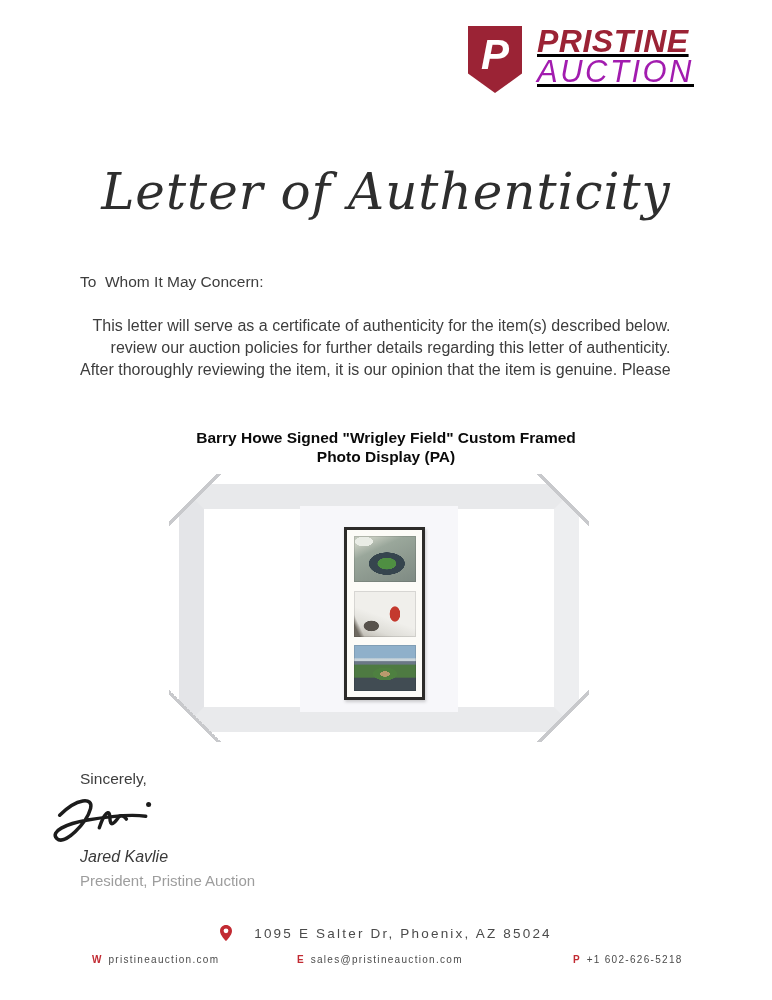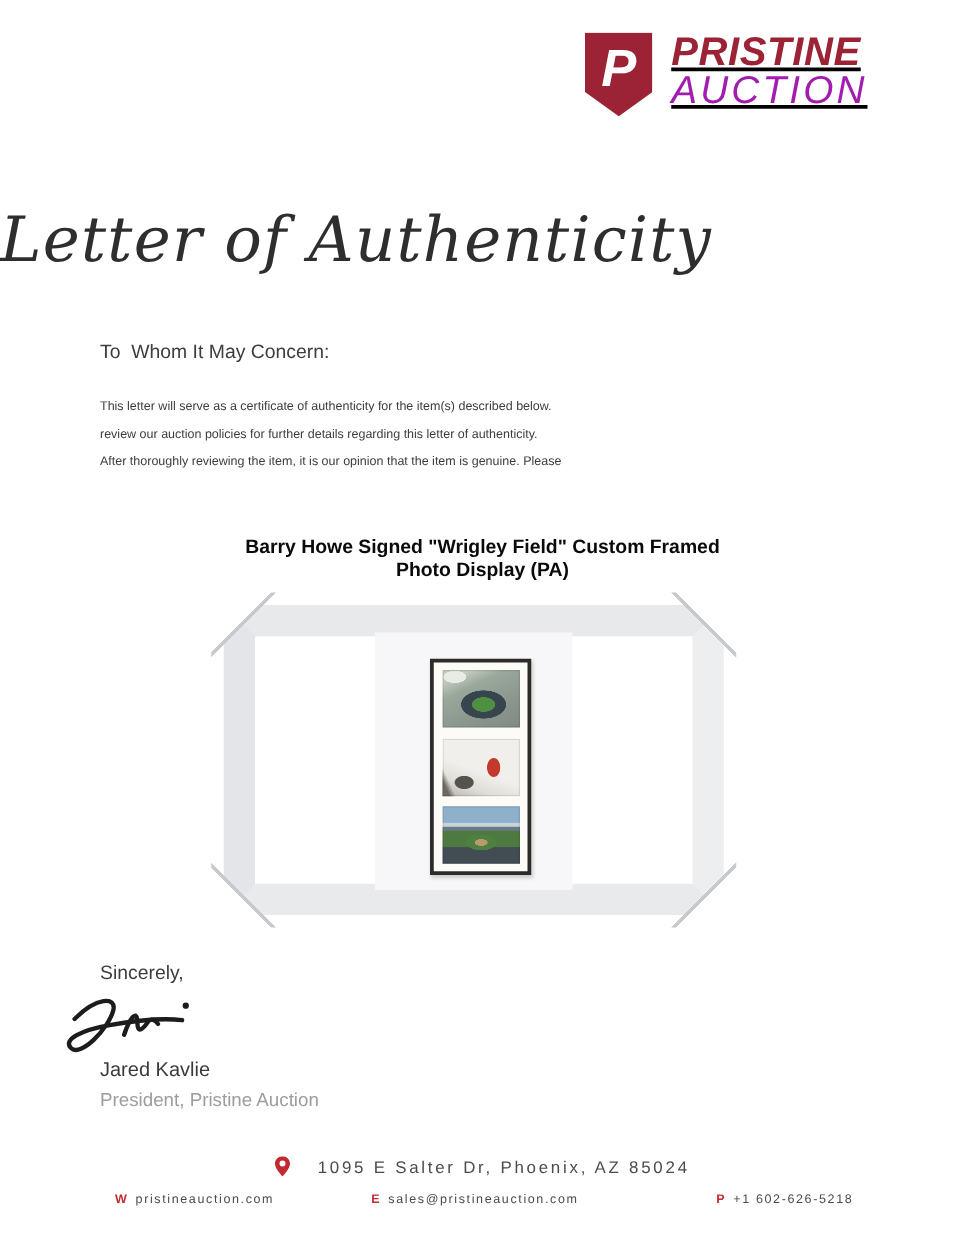--- a/index.html
+++ b/index.html
@@ -13,26 +13,26 @@
     width:54px;height:67px;background:#9b2335;
     clip-path:polygon(0 0,100% 0,100% 71%,50% 100%,0 71%);
     display:flex;align-items:center;justify-content:center;
   }
   .shield span{color:#fff;font:italic bold 42px/1 "Liberation Sans",sans-serif;padding-bottom:10px;}
   .brand{display:flex;flex-direction:column;text-decoration:underline;}
   .brand1{font:italic bold 32px/30px "Liberation Sans",sans-serif;color:#9b2335;letter-spacing:.5px;}
   .brand2{font:italic 500 31px/31px "Liberation Sans",sans-serif;color:#a21caf;letter-spacing:2.5px;text-align:right;}
   
   h1.loa{
-    position:absolute;top:155px;left:0;width:100%;margin:0;text-align:left;
+    position:absolute;top:155px;left:0;width:100%;margin:0;text-align:center;
     font:italic 400 50px/1.5 "DejaVu Serif",serif;color:#2e2e2e;letter-spacing:1px;
   }
   
   .salutation{position:absolute;left:80px;top:273px;margin:0;font-size:15.5px;color:#3d3d3d;white-space:pre;}
-  .body-par{position:absolute;left:80px;top:315px;font-size:10px;line-height:22px;color:#3d3d3d;}
+  .body-par{position:absolute;left:80px;top:315px;font-size:16px;line-height:22px;color:#3d3d3d;text-align:right;}
   .lot{position:absolute;top:400px;left:0;width:100%;text-align:center;font-weight:bold;font-size:15.5px;color:#0a0a0a;}
   .item-title{position:absolute;top:428px;left:0;width:100%;text-align:center;font-weight:bold;font-size:15.5px;line-height:19px;color:#0a0a0a;}
   
   .product{position:absolute;left:166px;top:471px;width:426px;height:274px;margin:0;background:#fff;}
   .mat-band{
     position:absolute;inset:13px;box-sizing:border-box;
     border:25px solid #e9eaec;
     border-top-color:#e8e9eb;border-left-color:#e4e5e8;
     border-right-color:#edeef0;border-bottom-color:#e9eaec;
   }
@@ -56,21 +56,21 @@
     radial-gradient(ellipse 9px 13px at 66% 50%, #c4392e 0 55%, rgba(0,0,0,0) 62%),
     radial-gradient(ellipse 13px 9px at 28% 76%, #57524c 0 55%, rgba(0,0,0,0) 62%),
     linear-gradient(65deg,#6e6960 0 7%,rgba(0,0,0,0) 13%),
     linear-gradient(200deg,#f0efeb 0 55%,#deddd7 78%,#b4b0a7 100%);}
   .photo3{background:
     radial-gradient(ellipse 19px 10px at 50% 63%, #b99a6d 0 26%, #4e8040 28% 62%, rgba(0,0,0,0) 64%),
     linear-gradient(#8fb0ca 0 28%,#c9d4da 30% 35%,#6b7886 36% 42%,#4e7a42 43% 70%,#414c53 72% 100%);}
   
   .closing{position:absolute;left:80px;top:770px;margin:0;font-size:15.5px;color:#3d3d3d;}
   .sig{position:absolute;left:46px;top:792px;}
-  .signer-name{position:absolute;left:80px;top:848px;margin:0;font-size:16px;color:#3a3a3a;}
+  .signer-name{position:absolute;left:80px;top:848px;margin:0;font-size:16px;color:#3a3a3a;font-style:italic;}
   .signer-title{position:absolute;left:80px;top:872px;margin:0;font-size:15px;color:#9d9d9d;}
   
   .address-row{
     position:absolute;top:925px;left:0;width:100%;display:flex;align-items:center;justify-content:center;gap:22px;
     font-size:13.5px;letter-spacing:2.2px;color:#4b4b4b;
   }
   .contact{position:absolute;top:954px;font-size:10px;letter-spacing:1.3px;color:#4b4b4b;}
   .contact .clabel{font-weight:bold;color:#c22a32;margin-right:7px;letter-spacing:0;}
   .contact.website{left:92px;}
   .contact.email{left:297px;}

